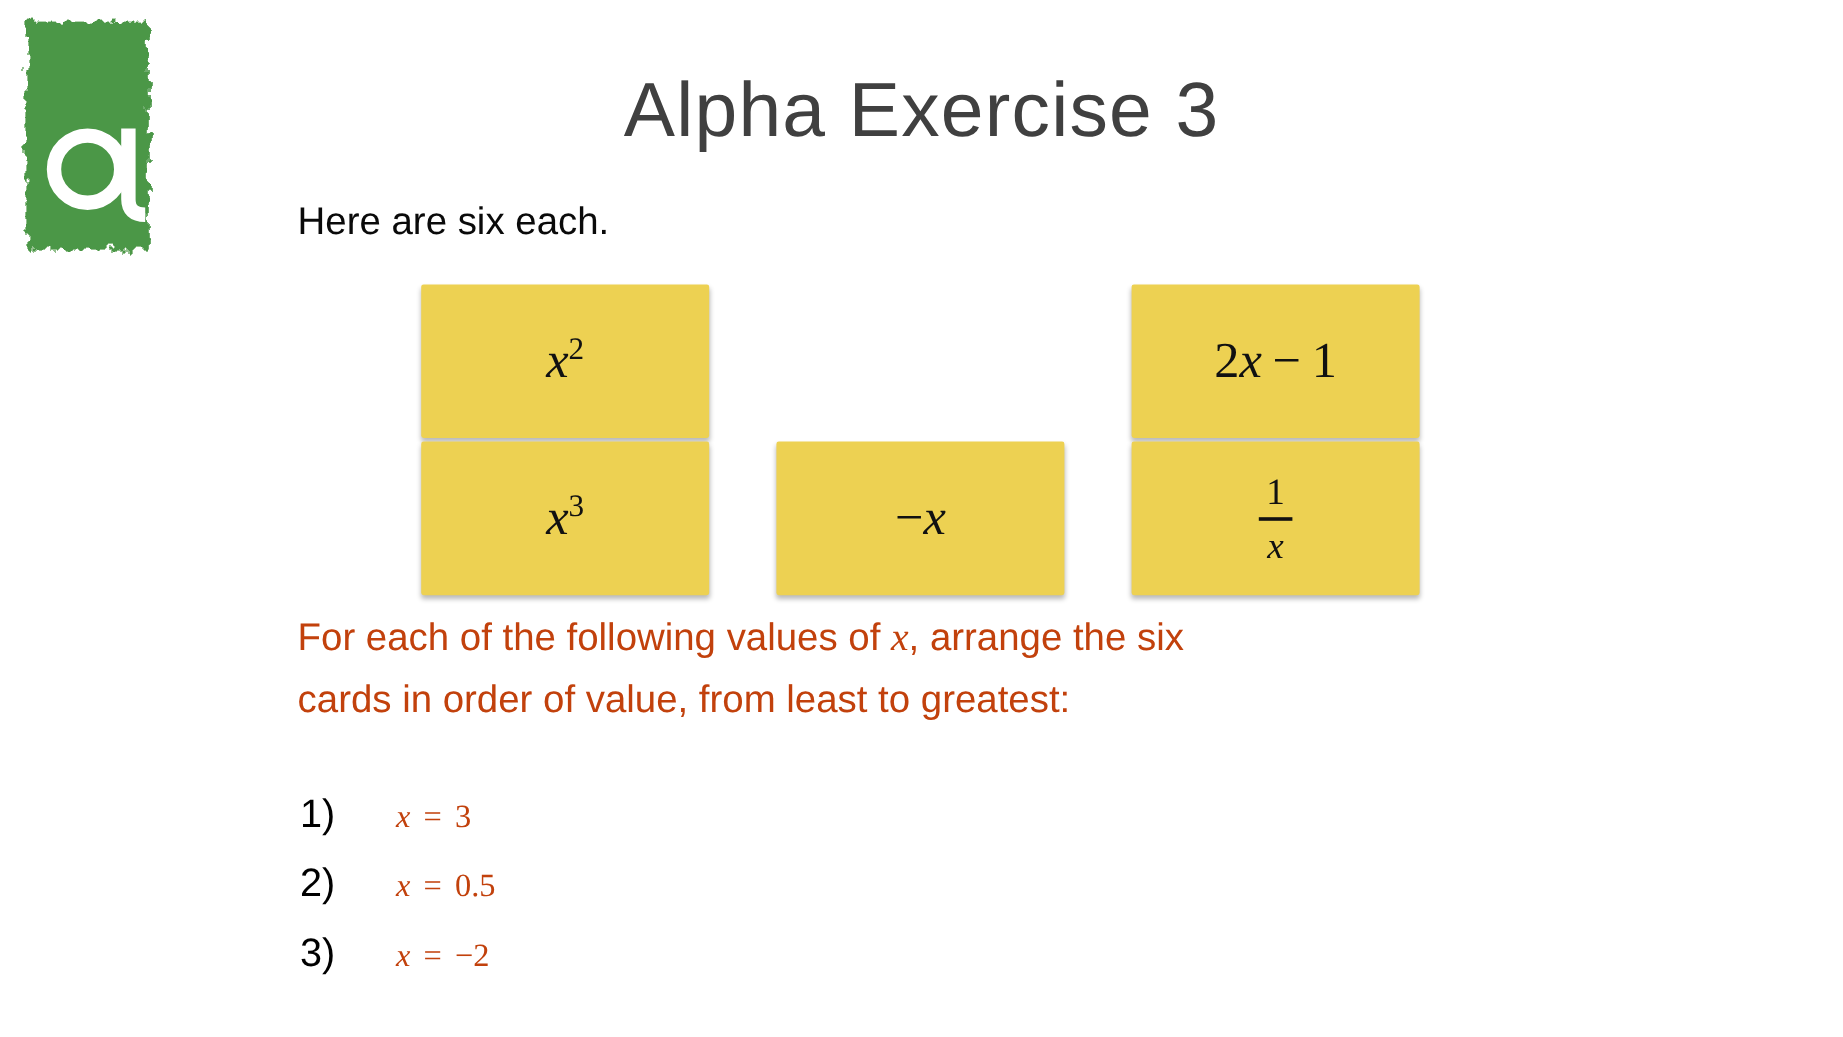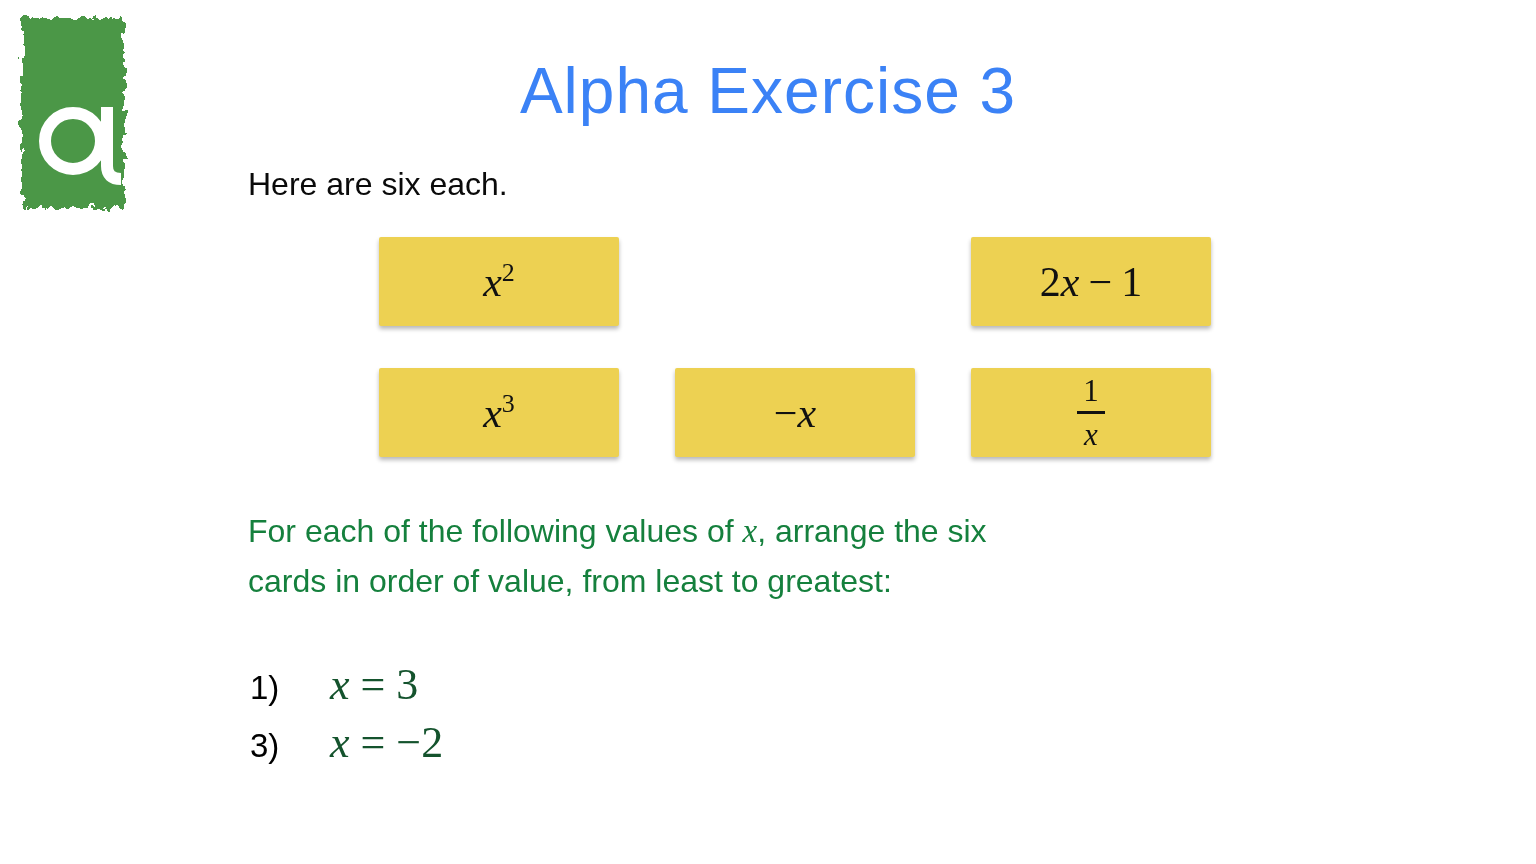--- a/index.html
+++ b/index.html
@@ -10,35 +10,35 @@
   }
   .page{position:absolute;inset:0}
 
   
   .logo{position:absolute;left:12px;top:8px;width:124px;height:210px}
 
   
   .title{
     position:absolute;left:0;top:54px;width:100%;margin:0;
     text-align:center;font-size:64px;font-weight:300;letter-spacing:1px;
-    font-family:"Liberation Sans",sans-serif;color:#3b82f6;
+    font-family:"Liberation Sans",sans-serif;color:#404040;
   }
 
   
   .intro{
     position:absolute;left:248px;top:164px;margin:0;
     font-size:32px;line-height:40px;color:#0a0a0a;
   }
 
   
   .card{
-    position:absolute;width:240px;height:89px;
+    position:absolute;width:240px;height:128px;
     background:#edd152;border-radius:2px;
     box-shadow:0 3px 4px rgba(0,0,0,.28);
-    display:flex;align-items:center;justify-content:center;margin-left:28px;
+    display:flex;align-items:center;justify-content:center;
   }
   .pos1{left:351px;top:237px}
   .pos2{left:647px;top:237px}
   .pos3{left:943px;top:237px}
   .pos4{left:351px;top:368px}
   .pos5{left:647px;top:368px}
   .pos6{left:943px;top:368px}
 
   .m{font-family:"Liberation Serif",serif;font-size:42px;color:#111;white-space:nowrap}
   .v{font-family:"Liberation Serif",serif;font-style:italic}
@@ -48,29 +48,29 @@
 
   .frac{
     display:inline-flex;flex-direction:column;align-items:center;
     font-family:"Liberation Serif",serif;font-size:31px;line-height:1.08;color:#111;
   }
   .frac .bar{width:28px;border-top:3px solid #111;margin:4px 0;height:0}
 
   
   .task{
     position:absolute;left:248px;top:506px;width:1000px;margin:0;
-    font-size:32px;line-height:50px;color:#15803d;
+    font-size:32px;line-height:50px;color:#c2410c;
   }
   .task .v{font-size:33px}
 
   
   .questions{position:absolute;left:250px;top:659px}
   .q{height:58px;white-space:nowrap}
   .qnum{display:inline-block;width:80px;font-size:33px;vertical-align:baseline}
-  .qmath{font-family:"Liberation Serif",serif;font-size:44px;color:#14532d}
+  .qmath{font-family:"Liberation Serif",serif;font-size:27px;color:#c2410c}
 </style>
 </head>
 <body>
 
 <div class="page">
 
   <svg class="logo" viewBox="0 0 124 210">
     <defs>
       <filter id="rough" x="-20%" y="-20%" width="140%" height="140%">
         <feTurbulence type="fractalNoise" baseFrequency="0.12 0.09" numOctaves="3" seed="7" result="n"></feTurbulence>
@@ -115,17 +115,20 @@
     </span>
   </div>
 
   <p class="task"><span>For each of the following values of </span><i class="v">x</i><span>, arrange the six</span><br><span>cards in order of value, from least to greatest:</span></p>
 
   <div class="questions">
     <div class="q">
       <span class="qnum">1)</span><span class="qmath"><i class="v">x</i><span class="eq">=</span><span>3</span></span>
     </div>
     <div class="q">
+      <span class="qnum">2)</span><span class="qmath"><i class="v">x</i><span class="eq">=</span><span>0.5</span></span>
+    </div>
+    <div class="q">
       <span class="qnum">3)</span><span class="qmath"><i class="v">x</i><span class="eq">=</span><span>−2</span></span>
     </div>
   </div>
 
 </div>
 
 </body></html>

